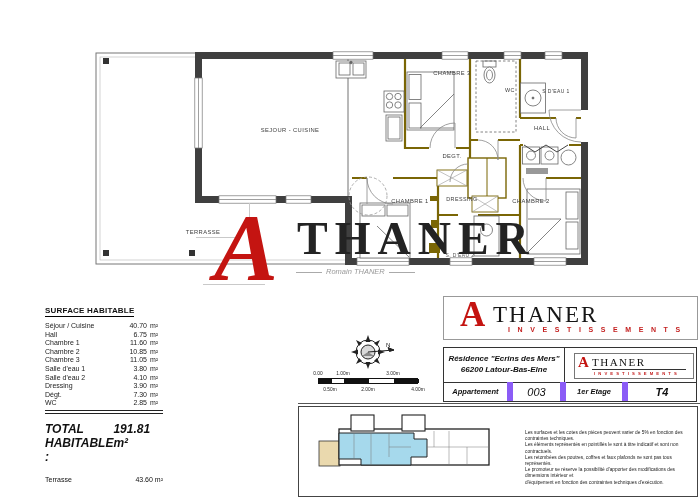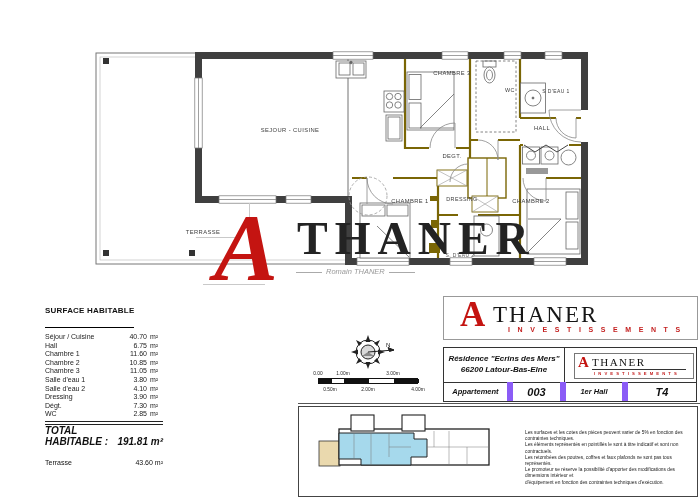--- a/index.html
+++ b/index.html
@@ -12,28 +12,28 @@
   .wm-rest{left:297px;top:216px;font-family:"Liberation Serif",serif;font-weight:600;
         font-size:46px;line-height:1;color:#232323;letter-spacing:7px;}
   .wm-immo{left:301px;top:255px;font-size:10px;font-weight:bold;color:#c42020;
         letter-spacing:11px;}
   .wm-byline{left:292px;top:267px;font-size:7.5px;font-style:italic;color:#999;}
   .wm-dash{display:inline-block;width:26px;border-top:1px solid #aaa;vertical-align:middle;margin:0 4px;}
   .sketchline{position:absolute;background:#c9c9c9;z-index:29;}
   
   #surface{position:absolute;left:45px;top:299px;width:118px;color:#111;z-index:5;}
   #surface .st-title{display:inline-block;font-size:8px;font-weight:bold;
-        border-bottom:1.6px solid #000;padding-bottom:12px;letter-spacing:.2px;text-align:right;}
+        border-bottom:1.6px solid #000;padding-bottom:1px;letter-spacing:.2px;text-align:right;}
   #surface .st-rows{margin-top:5px;}
   .st-row{display:flex;font-size:7px;line-height:8.6px;color:#222;}
   .st-row .lbl{flex:1;}
   .st-row .val{width:26px;text-align:right;}
   .st-row .unit{width:13px;padding-left:3px;}
   .st-dbl{height:2px;border-top:1px solid #222;border-bottom:1px solid #222;margin-top:2px;}
-  .st-total{display:flex;font-size:10px;font-weight:bold;font-style:italic;align-items:flex-end;}
+  .st-total{display:flex;font-size:12px;font-weight:bold;font-style:italic;margin-top:8px;}
   .st-total .lbl{flex:1;}
   .st-terr{display:flex;font-size:7px;margin-top:12px;}
   .st-terr .lbl{flex:1;}
   
   .sb-lab{position:absolute;font-size:4.8px;color:#222;transform:translateX(-50%);z-index:5;}
   #scalebar{position:absolute;left:318px;top:378px;width:100px;height:6px;
         border:1px solid #111;box-sizing:border-box;z-index:5;}
   .sb-seg{position:absolute;top:0;height:100%;}
   
   #logobox{position:absolute;left:443px;top:296px;width:253px;height:42px;
@@ -57,21 +57,21 @@
   .minilogo .ml-rest{position:absolute;left:17px;top:3px;font-family:"Liberation Serif",serif;
         font-size:11px;line-height:1;color:#111;letter-spacing:1.5px;}
   .minilogo .ml-line{position:absolute;left:17px;top:15px;width:94px;height:1px;background:#333;}
   .minilogo .ml-sub{position:absolute;left:19px;top:16.5px;font-size:4.2px;font-weight:bold;
         color:#c42020;letter-spacing:3.1px;white-space:nowrap;}
   .tb-bot{position:absolute;left:0;bottom:0;width:100%;height:19px;display:flex;}
   .tb-cell{box-sizing:border-box;border-right:6px solid #8b5cf6;display:flex;align-items:center;
         justify-content:center;color:#111;}
   .tb-cell:last-child{border-right:none;}
   .c-apt{width:69px;font-size:7.5px;font-weight:bold;font-style:italic;}
-  .c-num{width:53px;font-size:11px;font-weight:bold;font-style:italic;}
+  .c-num{width:53px;font-size:11px;font-weight:normal;font-style:italic;}
   .c-flr{width:62px;font-size:7.5px;font-weight:bold;font-style:italic;}
   .c-typ{flex:1;font-size:11px;font-weight:bold;font-style:italic;}
   
   #sepline{position:absolute;left:298px;top:403px;width:402px;border-top:1px solid #555;z-index:4;}
   #footerbox{position:absolute;left:298px;top:406px;width:400px;height:91px;
         border:1px solid #444;box-sizing:border-box;z-index:4;}
   #legal{position:absolute;left:226px;top:23px;width:170px;font-size:4.8px;
         line-height:6.2px;color:#222;}
   
   #plansvg,#compasssvg,#sitesvg{position:absolute;}
@@ -367,21 +367,21 @@
           <span class="ml-a">A</span>
           <span class="ml-rest">THANER</span>
           <div class="ml-line"></div>
           <span class="ml-sub">INVESTISSEMENTS</span>
         </div>
       </div>
     </div>
     <div class="tb-bot">
       <div class="tb-cell c-apt">Appartement</div>
       <div class="tb-cell c-num">003</div>
-      <div class="tb-cell c-flr">1er Hall</div>
+      <div class="tb-cell c-flr">1er Etage</div>
       <div class="tb-cell c-typ">T4</div>
     </div>
   </div>
 
   <div id="sepline"></div>
   <div id="footerbox">
     <svg id="sitesvg" width="220" height="89" viewBox="0 0 220 89" style="left:0;top:0;">
       <rect x="20" y="34" width="21" height="25" fill="#ead9ae" stroke="#333" stroke-width="0.8"></rect>
       <rect x="40" y="22" width="150" height="36" fill="#fff" stroke="#222" stroke-width="1.3"></rect>
       <path d="M40,26 L115,26 L115,32 L128,32 L128,50 L112,50 L112,58 L62,58 L62,52 L40,52 Z" fill="#a6d9ec" stroke="#222" stroke-width="1"></path>

